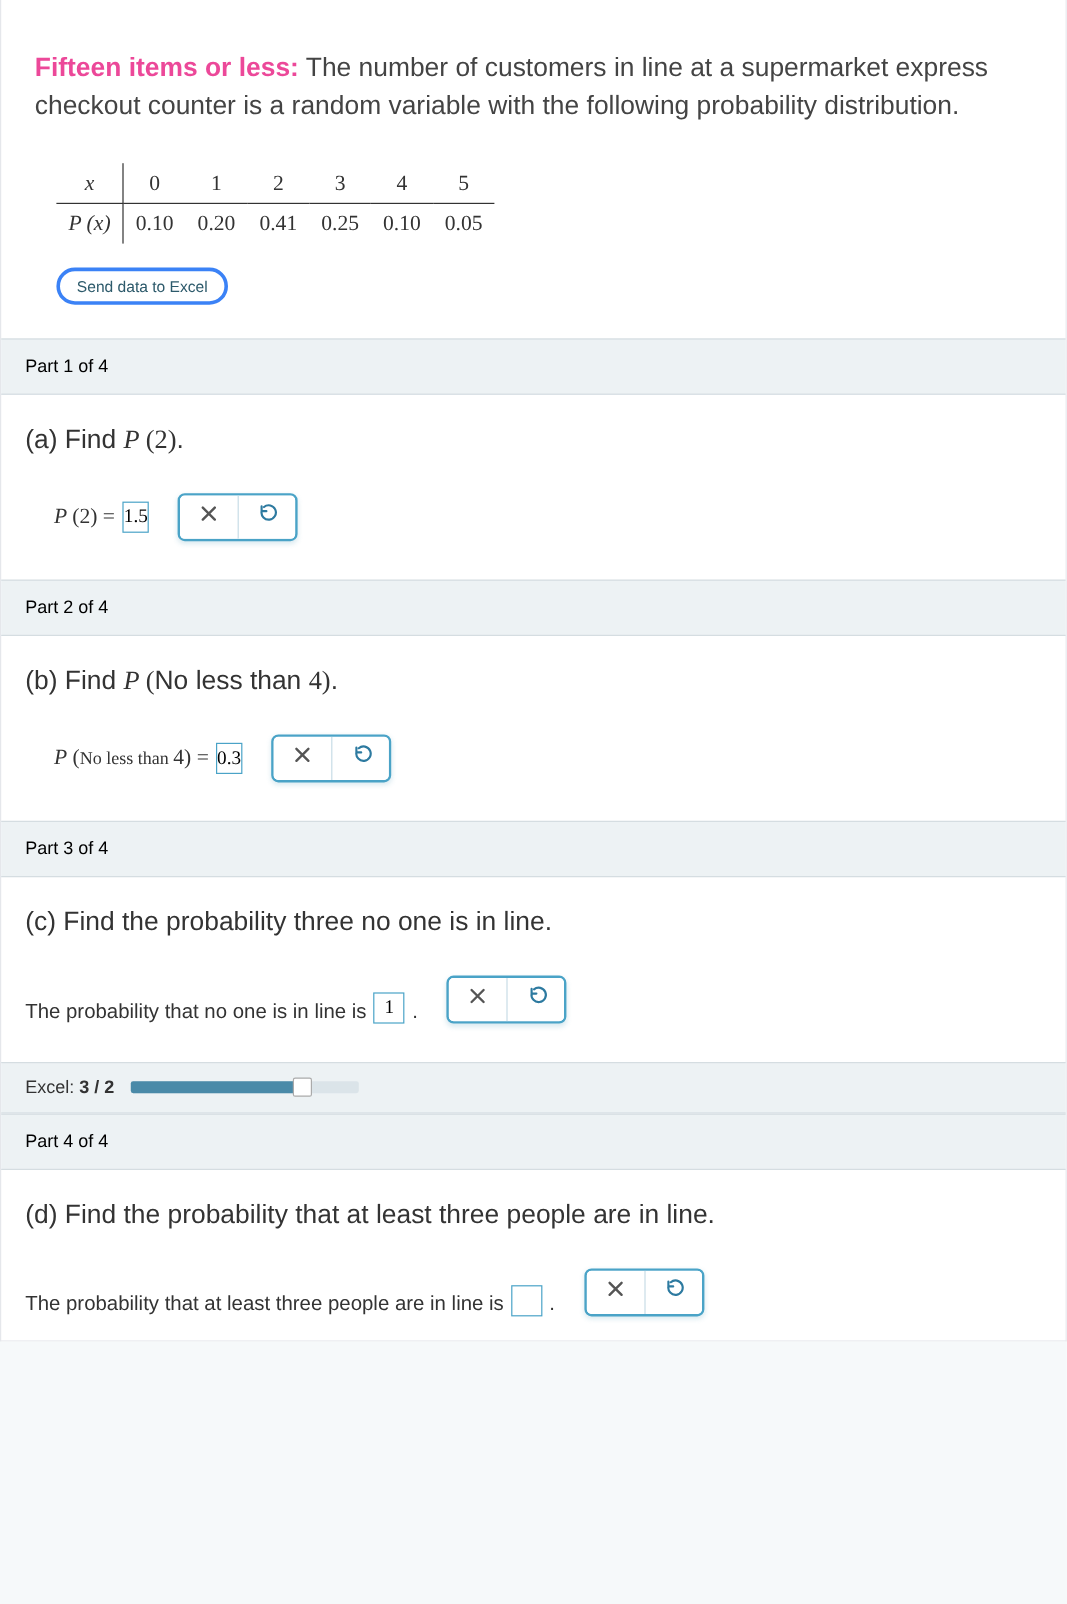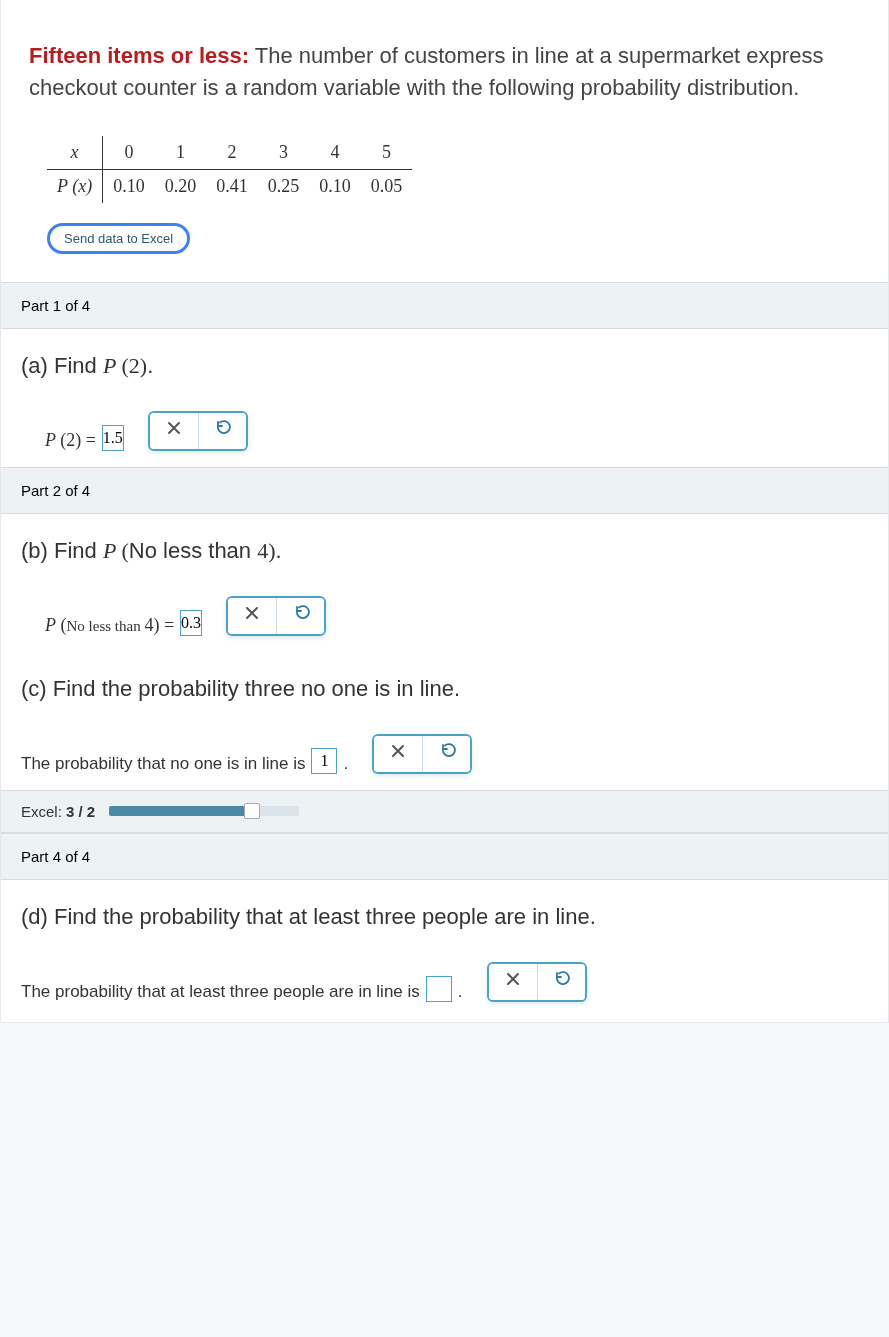--- a/index.html
+++ b/index.html
@@ -16,21 +16,21 @@
     margin: 0;
     border: 1px solid #e5e7eb;
     border-top: none;
   }
   .intro {
     padding: 40px 28px 20px 28px;
     font-size: 22px;
     line-height: 1.45;
     color: #444;
   }
-  .intro b { color: #b91c1c; font-weight: 700; }
+  .intro b { color: #ec4899; font-weight: 700; }
   .data-zone {
     padding: 0 28px 20px 28px;
   }
   table.dist {
     border-collapse: collapse;
     margin: 12px 0 0 18px;
     font-family: 'Times New Roman', serif;
     font-size: 18px;
   }
   table.dist td, table.dist th {
@@ -54,38 +54,38 @@
   }
   .part-header {
     background: #edf2f4;
     border-top: 1px solid #d5dde1;
     border-bottom: 1px solid #d5dde1;
     padding: 14px 20px;
     font-size: 15px;
     color: #000000;
   }
   .part-body {
-    padding: 24px 20px 16px 20px;
+    padding: 24px 20px 32px 20px;
   }
   .question {
     font-size: 22px;
     color: #333;
     margin-bottom: 32px;
   }
   .question .math, .ans-line .math {
     font-family: 'Times New Roman', serif;
     font-style: italic;
   }
   .question .n, .ans-line .n, .math .n {
     font-style: normal;
     font-family: 'Times New Roman', serif;
   }
   .ans-line {
     display: flex;
-    align-items: flex-end;
+    align-items: center;
     gap: 6px;
     font-family: 'Times New Roman', serif;
     font-size: 18px;
     margin-left: 24px;
   }
   .ans-input {
     border: 1px solid #4aa3c7;
     width: 22px;
     height: 26px;
     text-align: center;
@@ -245,20 +245,21 @@
           <span class="undo-icon">
             <svg width="18" height="18" viewBox="0 0 18 18">
                 <path d="M5 3 L5 7 L9 7 M5 7 A6 6 0 1 0 7 3.5" stroke="#2d7aa0" stroke-width="1.8" fill="none" stroke-linecap="round"></path>
               </svg>
           </span>
         </button>
       </span>
     </div>
   </div>
 
+  <div class="part-header">Part 3 of 4</div>
   <div class="part-body">
     <div class="question">(c) Find the probability three no one is in line.</div>
     <div class="sentence">
       <span>The probability that no one is in line is</span>
       <input class="ans-input sm" value="1" style="">
       <span>.</span>
       <span class="btn-group">
         <button>
           <span>
             <svg width="16" height="16" viewBox="0 0 16 16">

